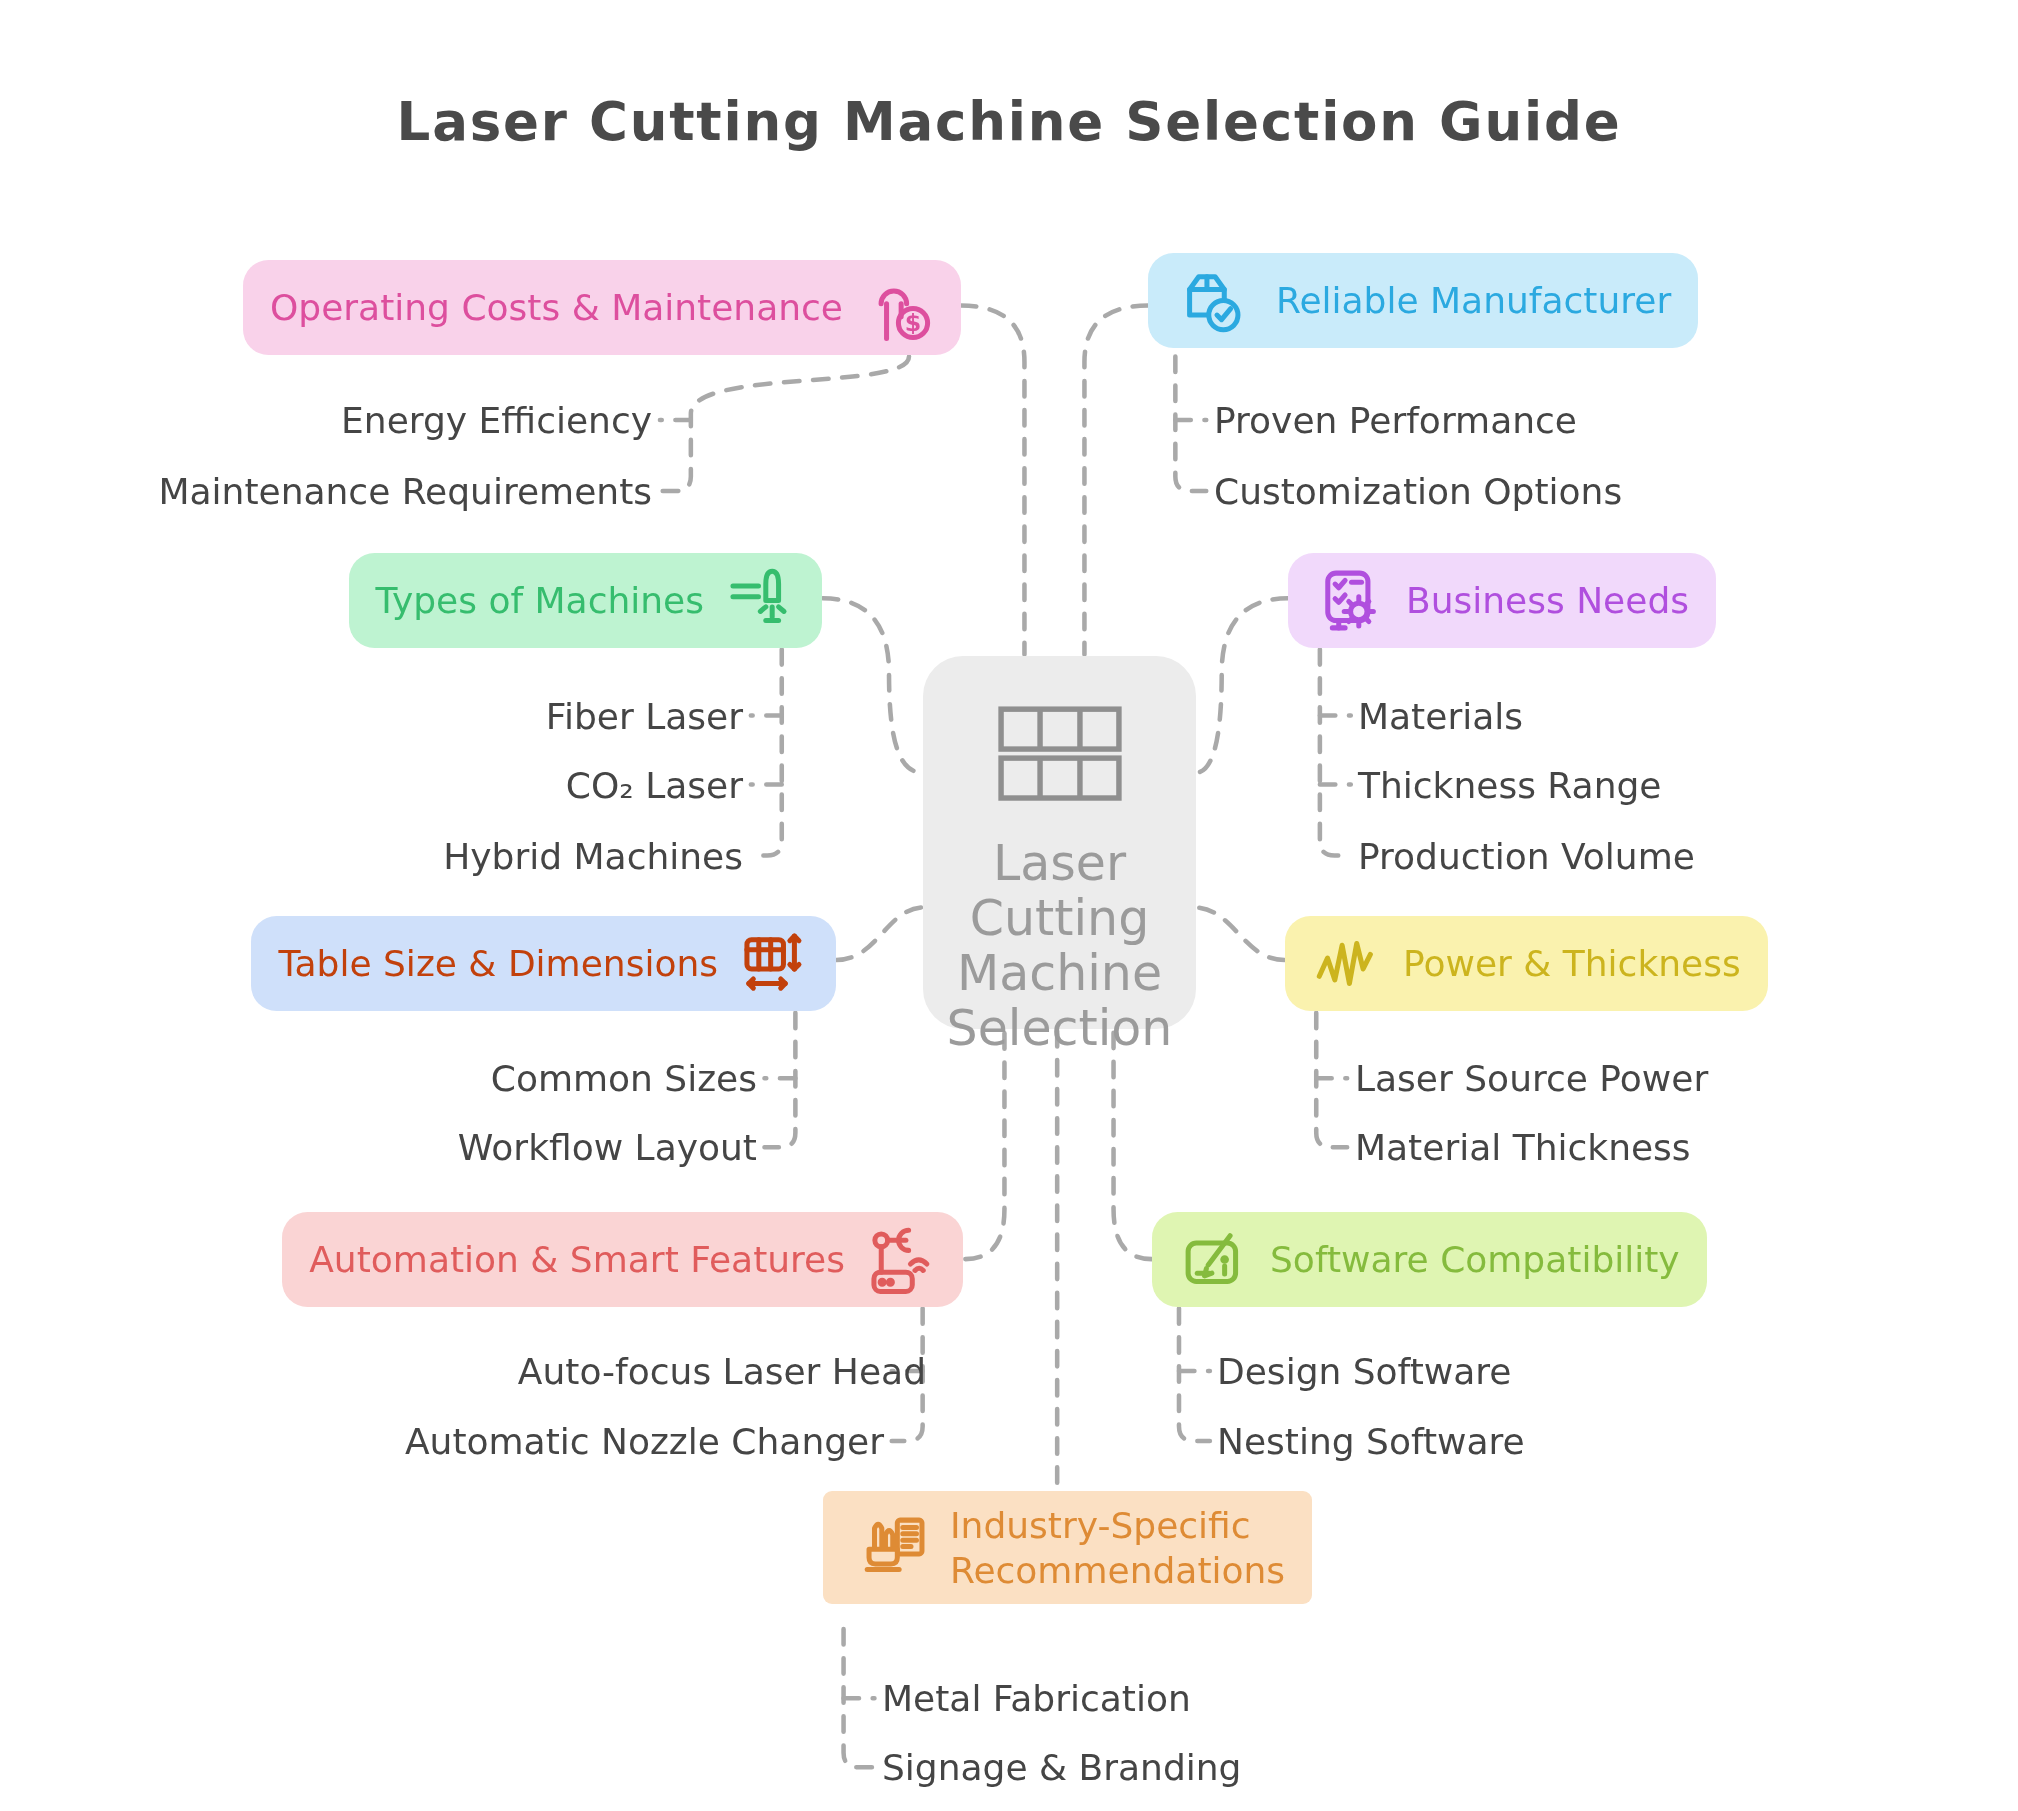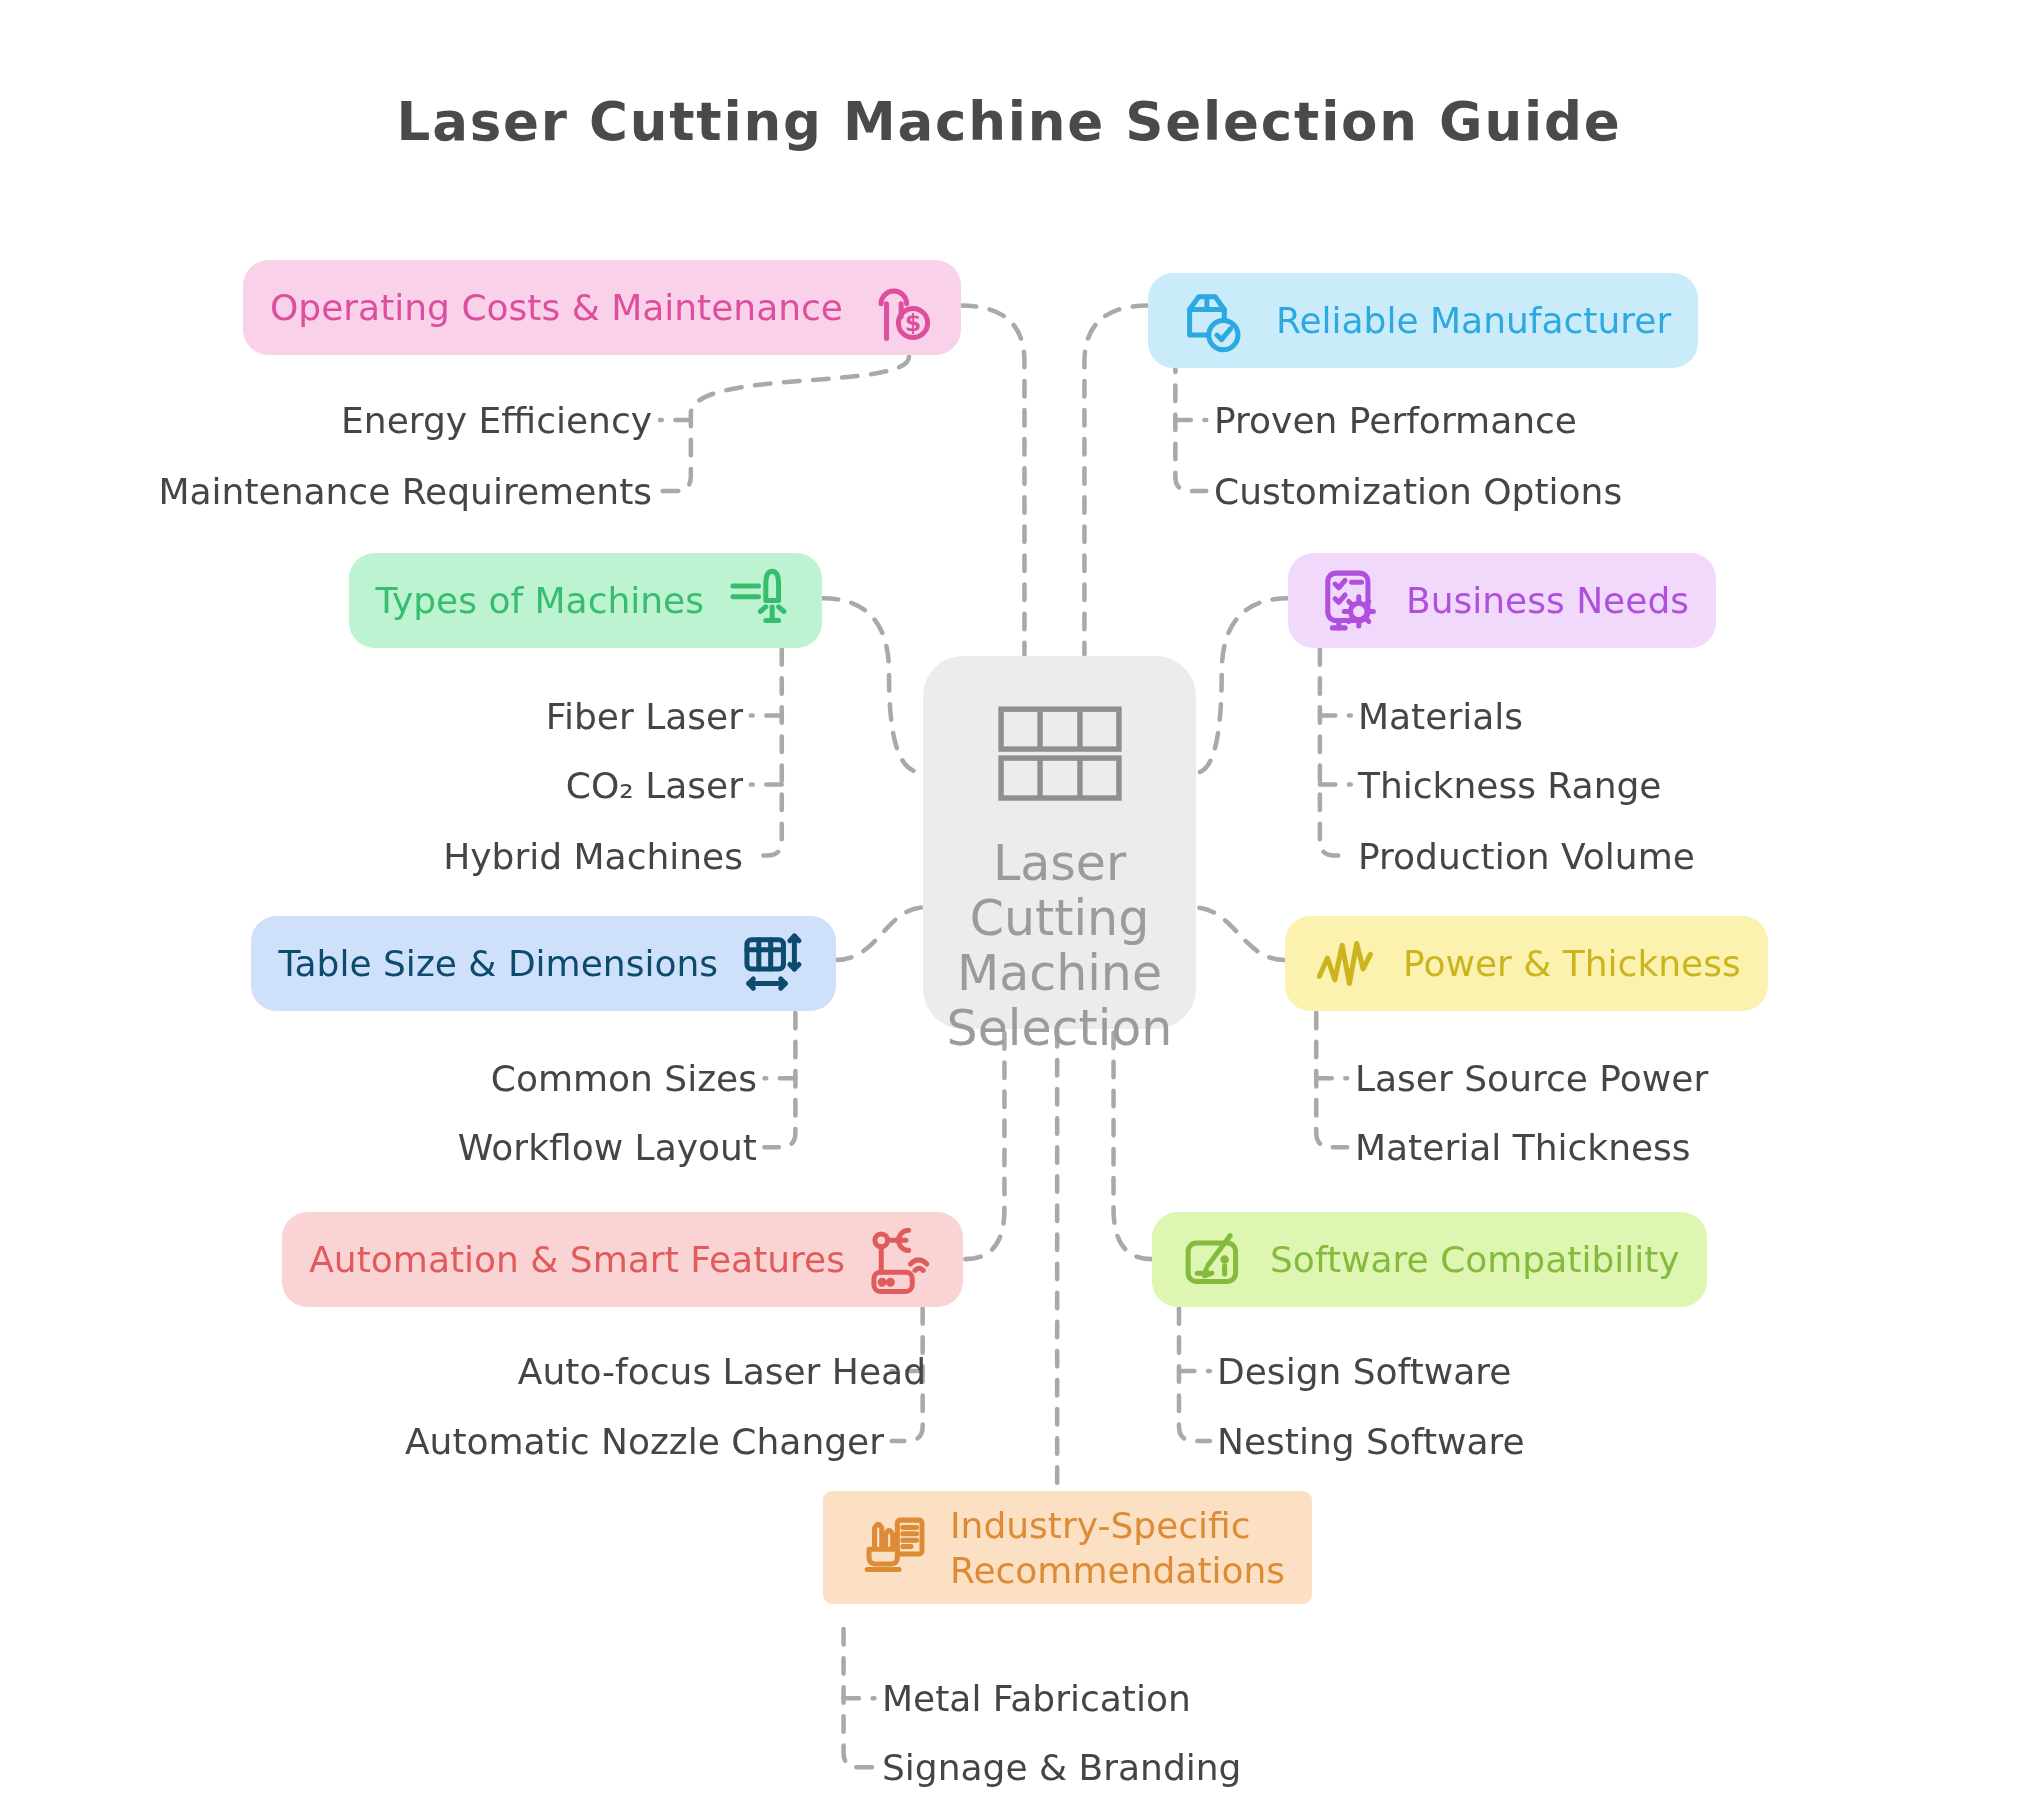--- a/index.html
+++ b/index.html
@@ -13,21 +13,21 @@
           font-size:36px;white-space:nowrap;z-index:2;}
   .branch .bicon{flex:0 0 auto;display:block;}
   .branch .bicon svg{width:73px;height:73px;display:block;}
   .branch-tall{height:113px;border-radius:9px;padding-left:36px;}
   .lbl2{display:flex;flex-direction:column;line-height:45px;}
   
   .b-pink  {background:#F9D2EA;color:#DD4F9E;}
   .b-cyan  {background:#C9EBFA;color:#2BA9E0;}
   .b-green {background:#BEF3D1;color:#36BD6E;}
   .b-purple{background:#F1D9FB;color:#B04FDE;}
-  .b-blue  {background:#CFE0FA;color:#0c4a6e;}
+  .b-blue  {background:#CFE0FA;color:#c2410c;}
   .b-yellow{background:#FAF2AE;color:#CCB41E;}
   .b-red   {background:#FAD4D4;color:#E05C5C;}
   .b-lime  {background:#DFF5B2;color:#85BB3D;}
   .b-orange{background:#FBE0C3;color:#DE8B35;}
   .child{position:absolute;font-size:36px;color:#454545;white-space:nowrap;
          transform:translateY(-50%);z-index:2;}
   .center-node{position:absolute;left:923px;top:656px;width:273px;height:373px;
                background:#ECECEC;border-radius:40px;display:flex;flex-direction:column;
                align-items:center;z-index:1;}
   .center-node .cicon{margin-top:44px;}
@@ -165,21 +165,21 @@
           <path d="M57 52 q4.5 -5 9 0"></path>
         <rect x="12" y="54" width="42" height="21" rx="7"></rect>
         <circle cx="21" cy="65" r="2.2" fill="currentColor"></circle>
           <circle cx="30" cy="65" r="2.2" fill="currentColor"></circle>
       </svg>
     </span>
   </div>
   <div class="child" style="right:1092px;top:1371px;">Auto-focus Laser Head</div>
   <div class="child" style="right:1134px;top:1441px;">Automatic Nozzle Changer</div>
 
-  <div class="branch b-cyan" style="left:1148px;top:273px;gap:28px;">
+  <div class="branch b-cyan" style="left:1148px;top:253px;gap:28px;">
     <span class="bicon">
       <svg viewBox="0 0 80 80" fill="none" stroke="currentColor" stroke-width="5.5" stroke-linecap="round" stroke-linejoin="round">
         <path d="M16 28 L26 14 H44 L54 28 V56 H16 Z"></path>
           <path d="M16 28 H54"></path>
           <path d="M35 14 V28"></path>
         <circle cx="53" cy="56" r="16" fill="#C9EBFA"></circle>
           <path d="M46 56 L51 61 L61 49"></path>
       </svg>
     </span>
     <span>Reliable Manufacturer</span>

